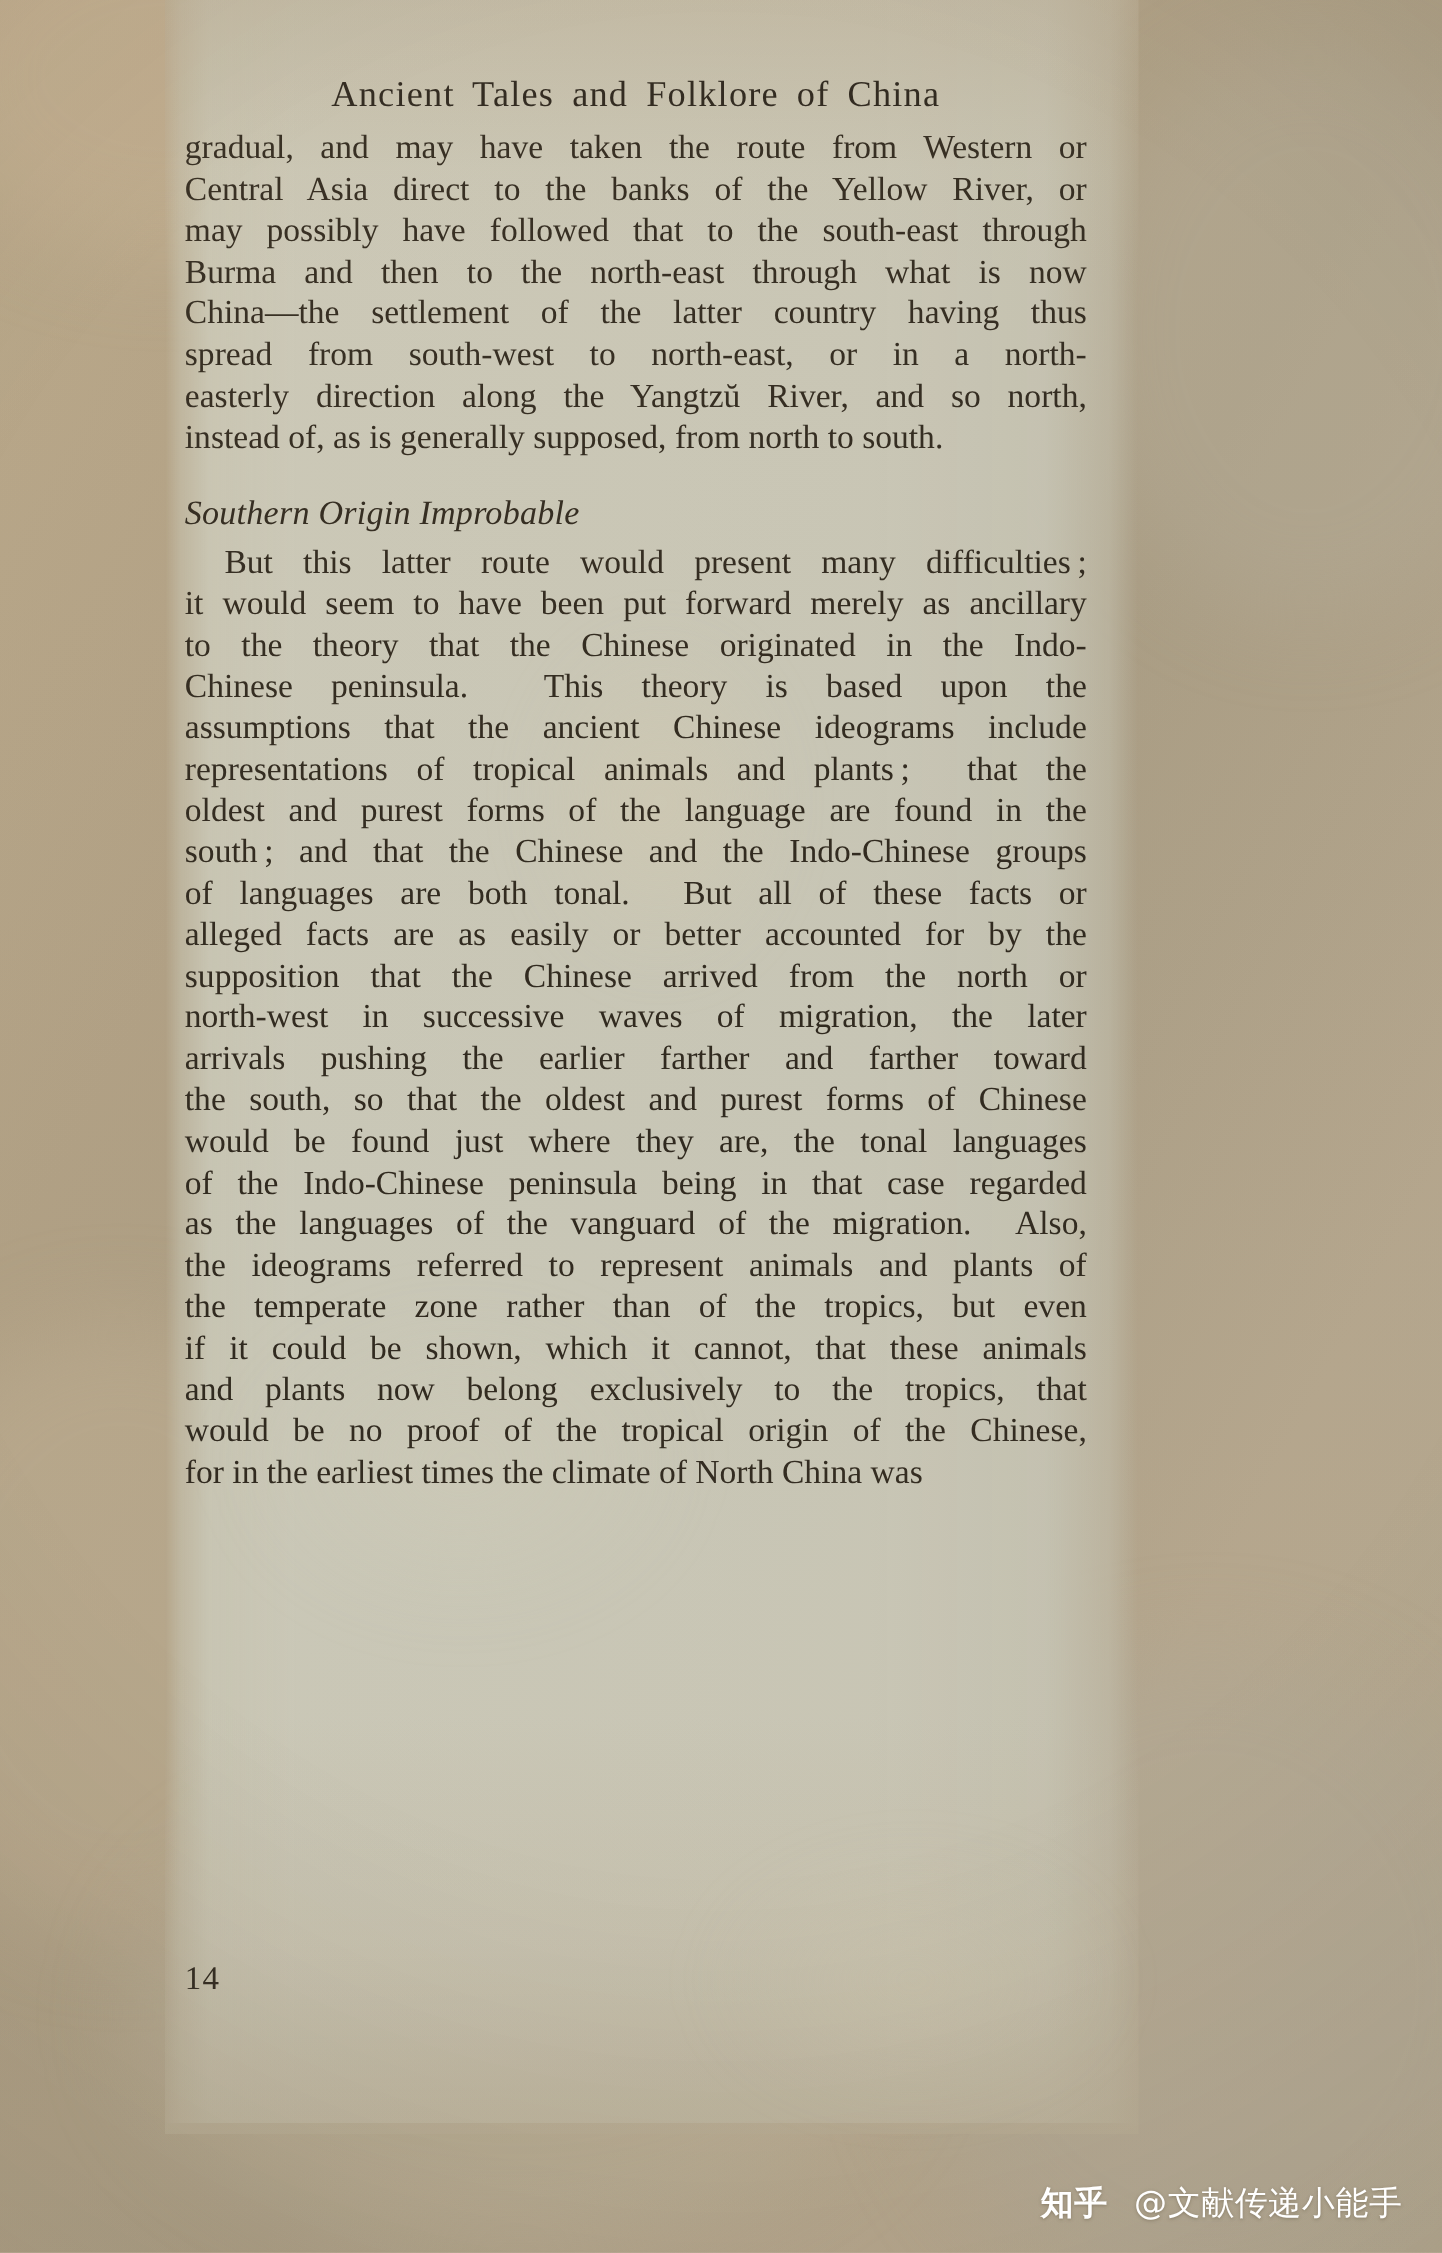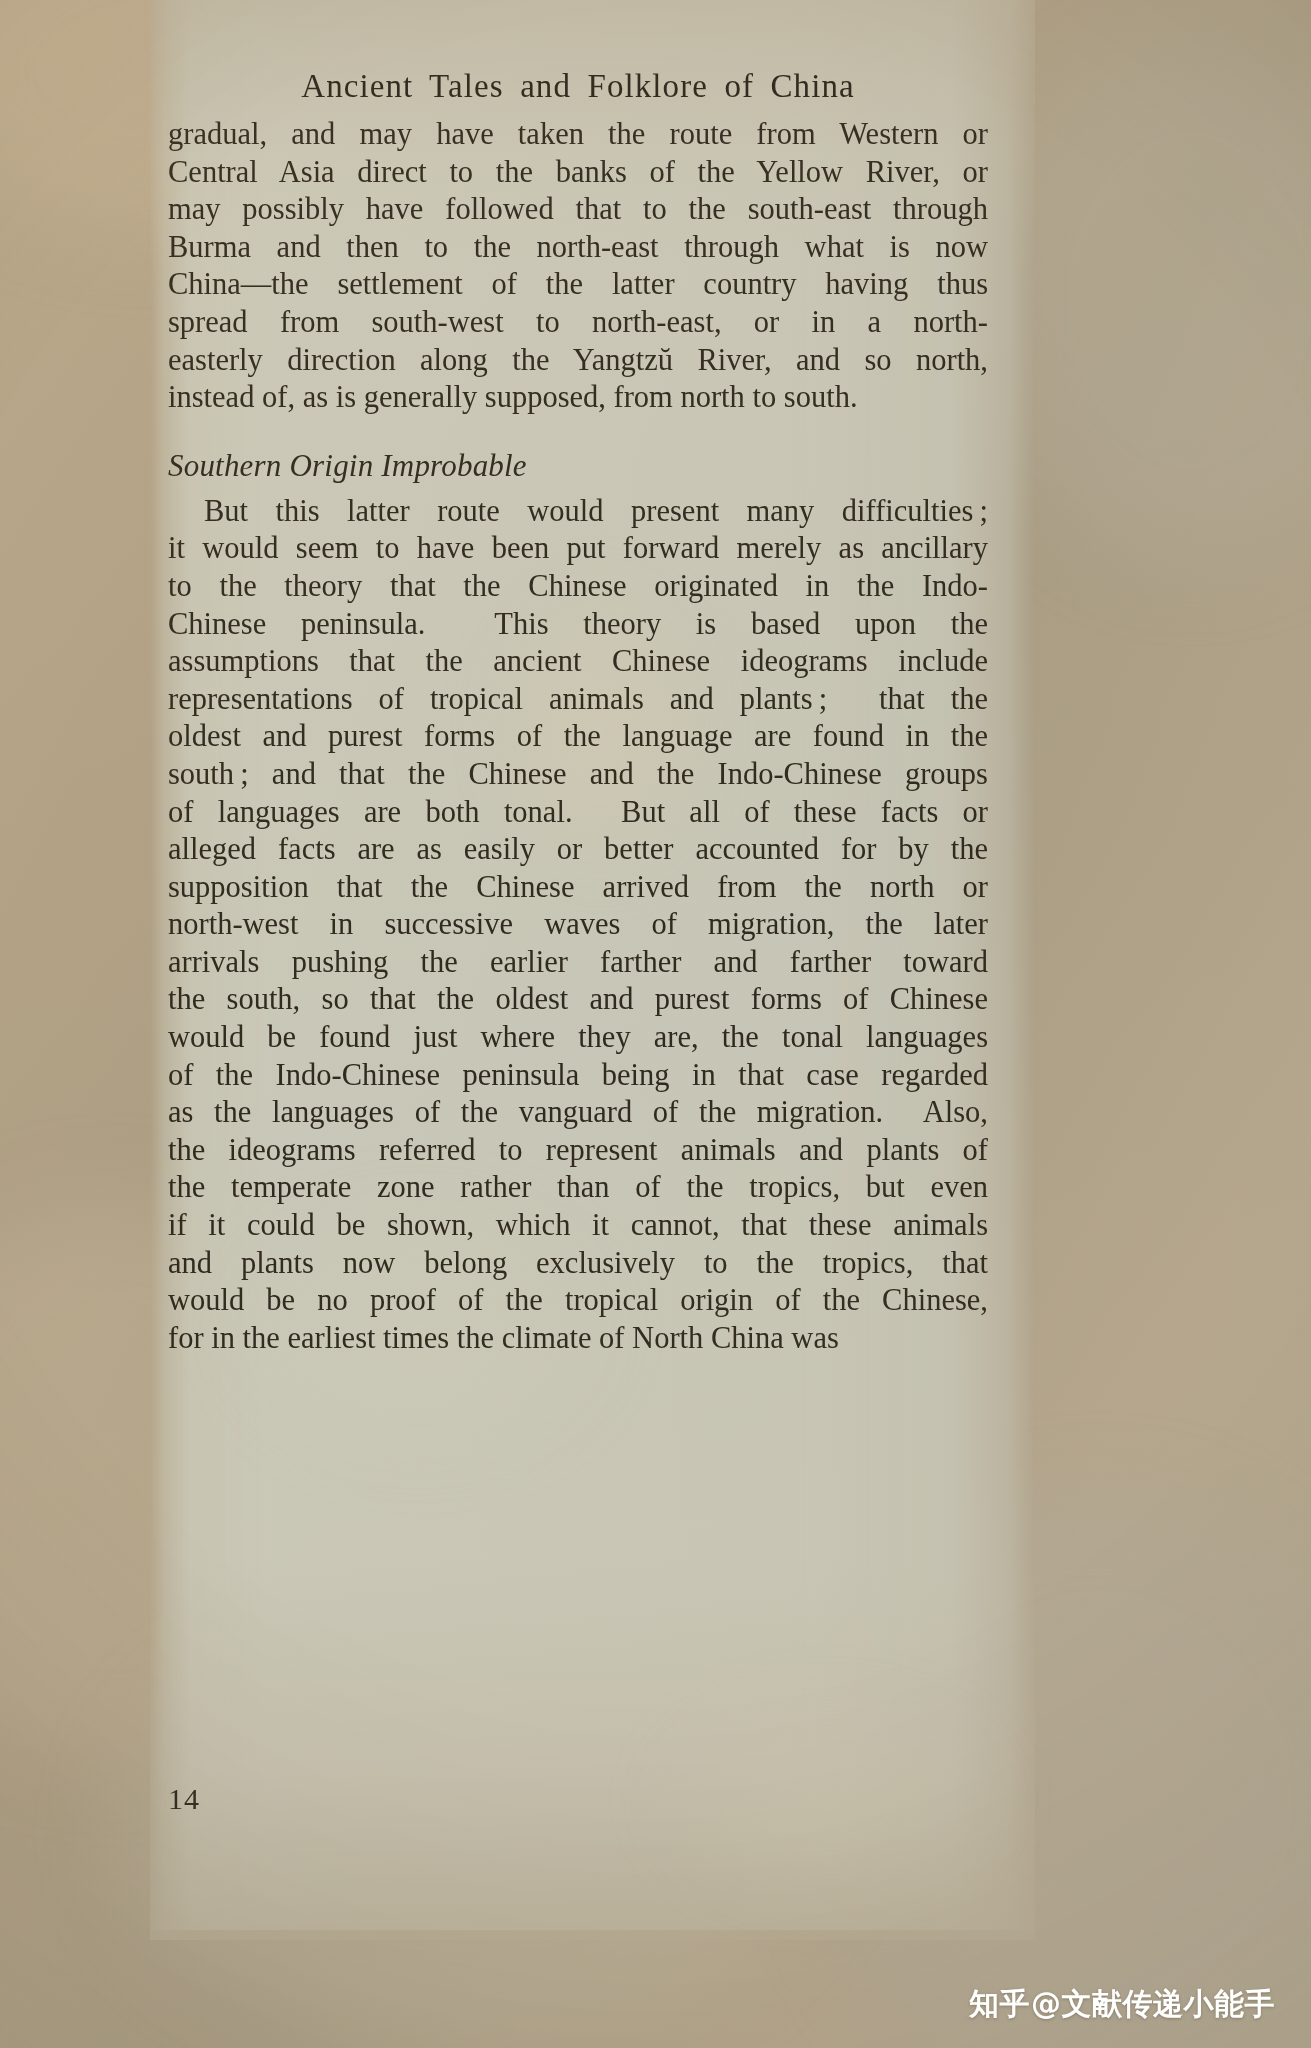--- a/index.html
+++ b/index.html
@@ -181,30 +181,30 @@
     background: linear-gradient(160deg, rgba(210,186,150,0.10) 0%, rgba(150,150,130,0.06) 50%, rgba(198,180,150,0.12) 100%);
   }
 
   
   #watermark {
     position: absolute;
     right: 36px;
     bottom: 26px;
     display: flex;
     align-items: center;
-    gap: 1px;
+    gap: 24px;
     color: #ffffff;
     font-size: 30px;
     line-height: 36px;
     font-family: "DejaVu Sans", "Liberation Sans", sans-serif;
     text-shadow: 0 1px 3px rgba(90,80,60,0.45);
     white-space: nowrap;
   }
   #watermark-logo { font-weight: 700; letter-spacing: 0.5px; }
-  #watermark-handle { font-weight: 700; letter-spacing: 0.5px; }
+  #watermark-handle { font-weight: 400; letter-spacing: 0.5px; }
 </style>
 </head>
 <body>
 
 <div id="scan-page">
 
   <div class="backdrop-blotch" id="blotch-a"></div>
   <div class="backdrop-blotch" id="blotch-b"></div>
   <div class="backdrop-blotch" id="blotch-c"></div>
   <div class="backdrop-blotch" id="blotch-d"></div>

